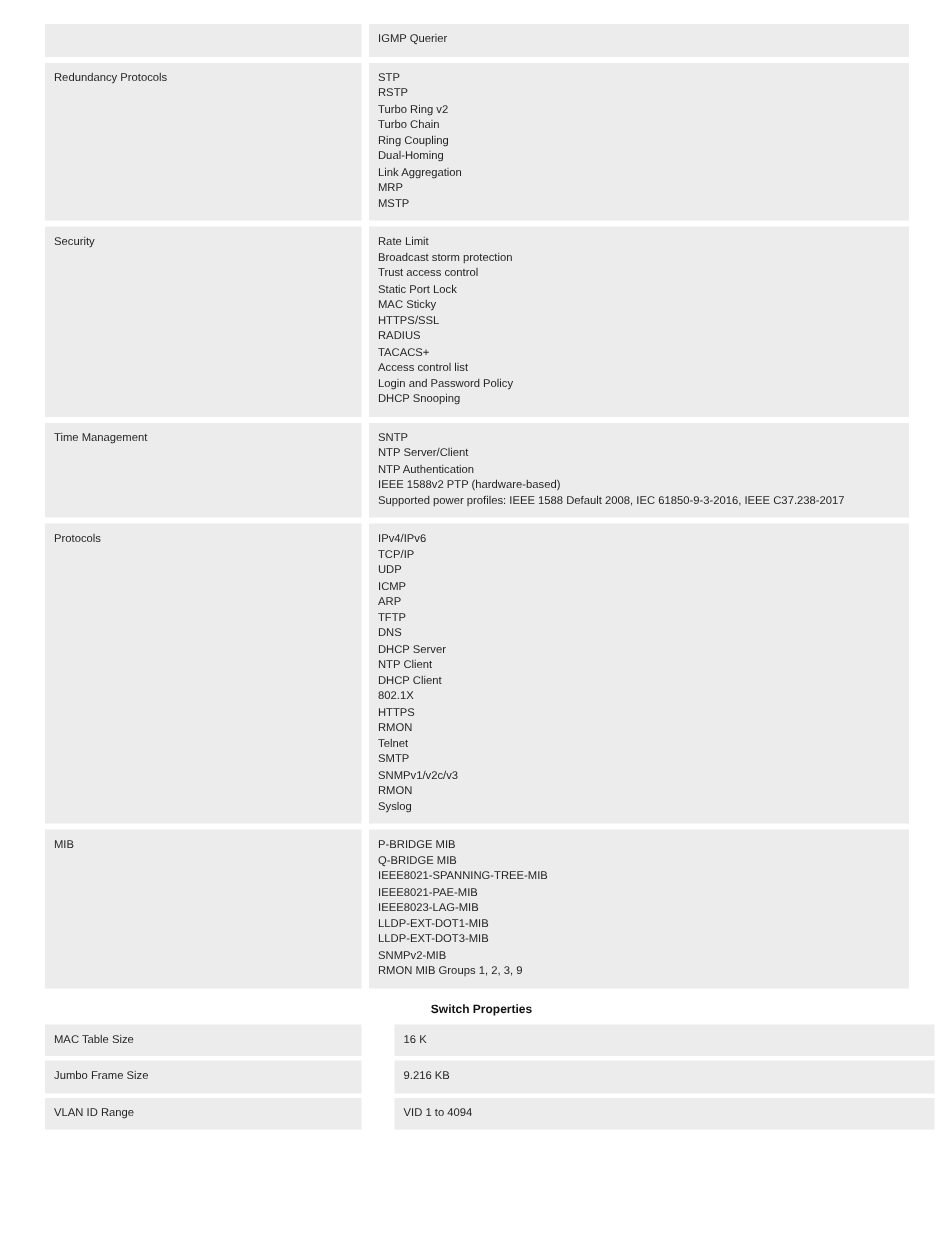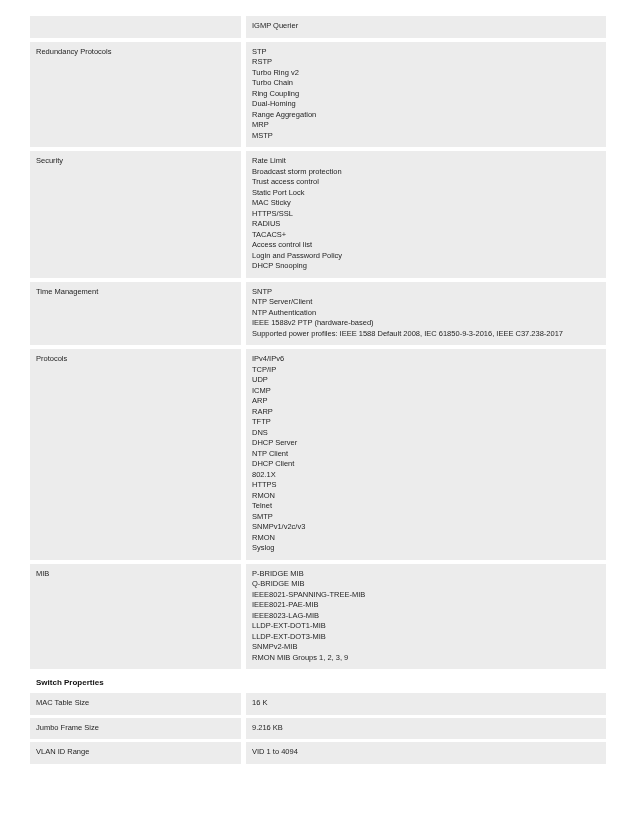--- a/index.html
+++ b/index.html
@@ -35,24 +35,25 @@
   .cell.value {
     width: 360px;
     flex: 0 0 360px;
   }
   .section-heading {
     font-size: 8px;
     line-height: 11px;
     font-weight: 700;
     color: #111111;
     margin: 8px 0 5px 6px;
+    text-align: center;
   }
   .props .row {
     display: flex;
-    column-gap: 5px;
+    column-gap: 22px;
     margin-bottom: 3px;
   }
   .props .cell {
     min-height: 21px;
   }
   .line { white-space: normal; }
 </style>
 </head>
 <body>
 
@@ -67,21 +68,21 @@
       </div>
       <div class="row">
         <div class="cell label">Redundancy Protocols</div>
         <div class="cell value">
           <div class="line">STP</div>
           <div class="line">RSTP</div>
           <div class="line">Turbo Ring v2</div>
           <div class="line">Turbo Chain</div>
           <div class="line">Ring Coupling</div>
           <div class="line">Dual-Homing</div>
-          <div class="line">Range Aggregation</div>
+          <div class="line">Link Aggregation</div>
           <div class="line">MRP</div>
           <div class="line">MSTP</div>
         </div>
       </div>
       <div class="row">
         <div class="cell label">Security</div>
         <div class="cell value">
           <div class="line">Rate Limit</div>
           <div class="line">Broadcast storm protection</div>
           <div class="line">Trust access control</div>
@@ -106,21 +107,20 @@
         </div>
       </div>
       <div class="row">
         <div class="cell label">Protocols</div>
         <div class="cell value">
           <div class="line">IPv4/IPv6</div>
           <div class="line">TCP/IP</div>
           <div class="line">UDP</div>
           <div class="line">ICMP</div>
           <div class="line">ARP</div>
-          <div class="line">RARP</div>
           <div class="line">TFTP</div>
           <div class="line">DNS</div>
           <div class="line">DHCP Server</div>
           <div class="line">NTP Client</div>
           <div class="line">DHCP Client</div>
           <div class="line">802.1X</div>
           <div class="line">HTTPS</div>
           <div class="line">RMON</div>
           <div class="line">Telnet</div>
           <div class="line">SMTP</div>

